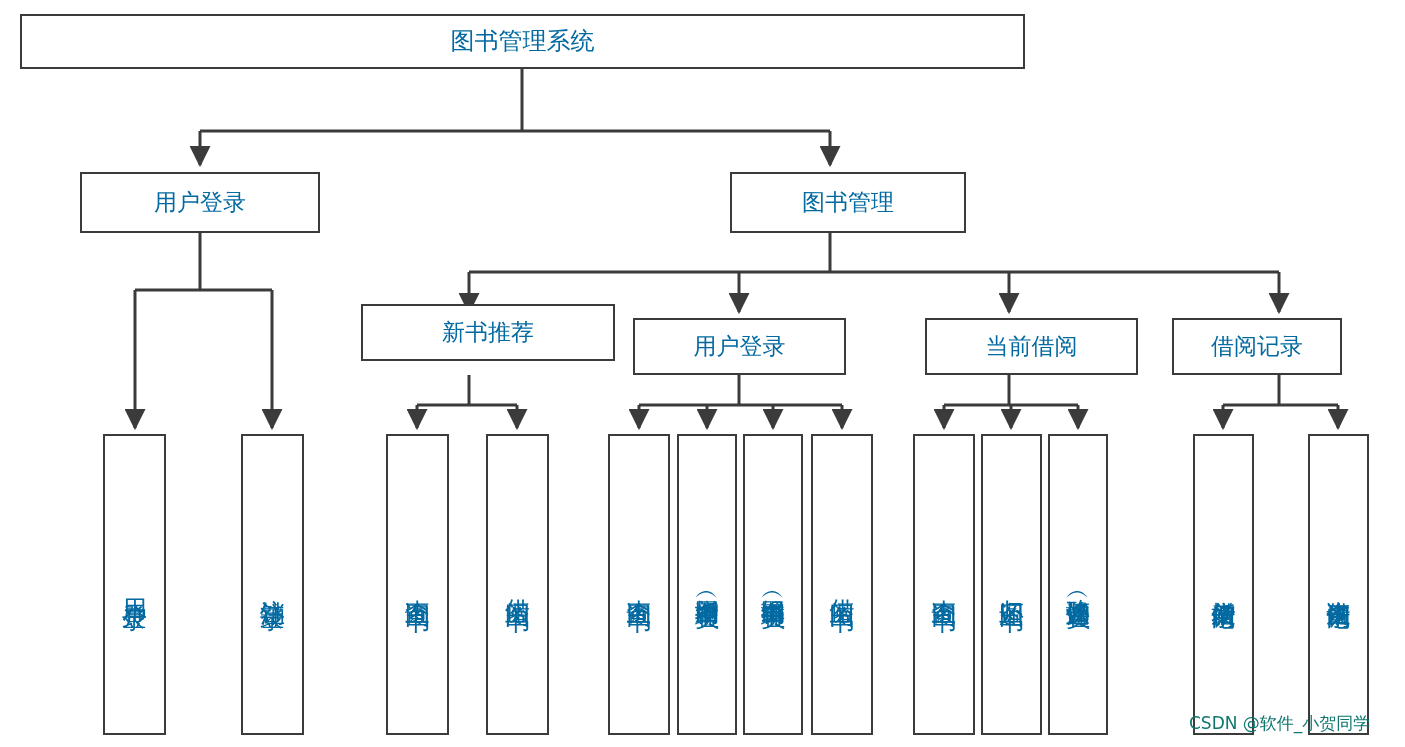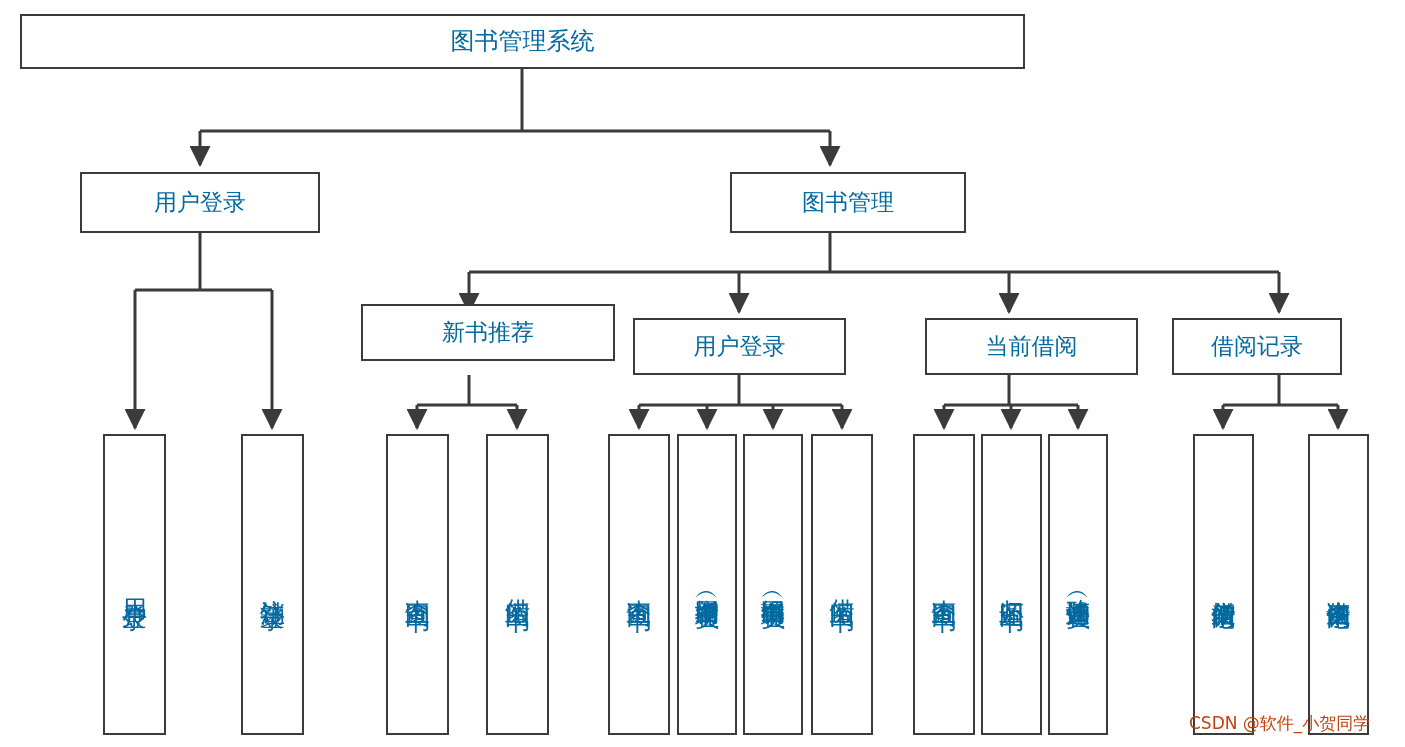--- a/index.html
+++ b/index.html
@@ -58,21 +58,21 @@
   }
   .node.vert.tight .label {
     font-size: 24px;
     letter-spacing: 1px;
   }
   #watermark {
     position: absolute;
     left: 1189px;
     top: 712px;
     font-size: 17px;
-    color: #c2410c;
+    color: #0f766e;
     white-space: nowrap;
     z-index: 5;
     font-family: "DejaVu Sans", "Liberation Sans", sans-serif;
   }
 </style>
 </head>
 <body>
 
 <div id="canvas">
 

